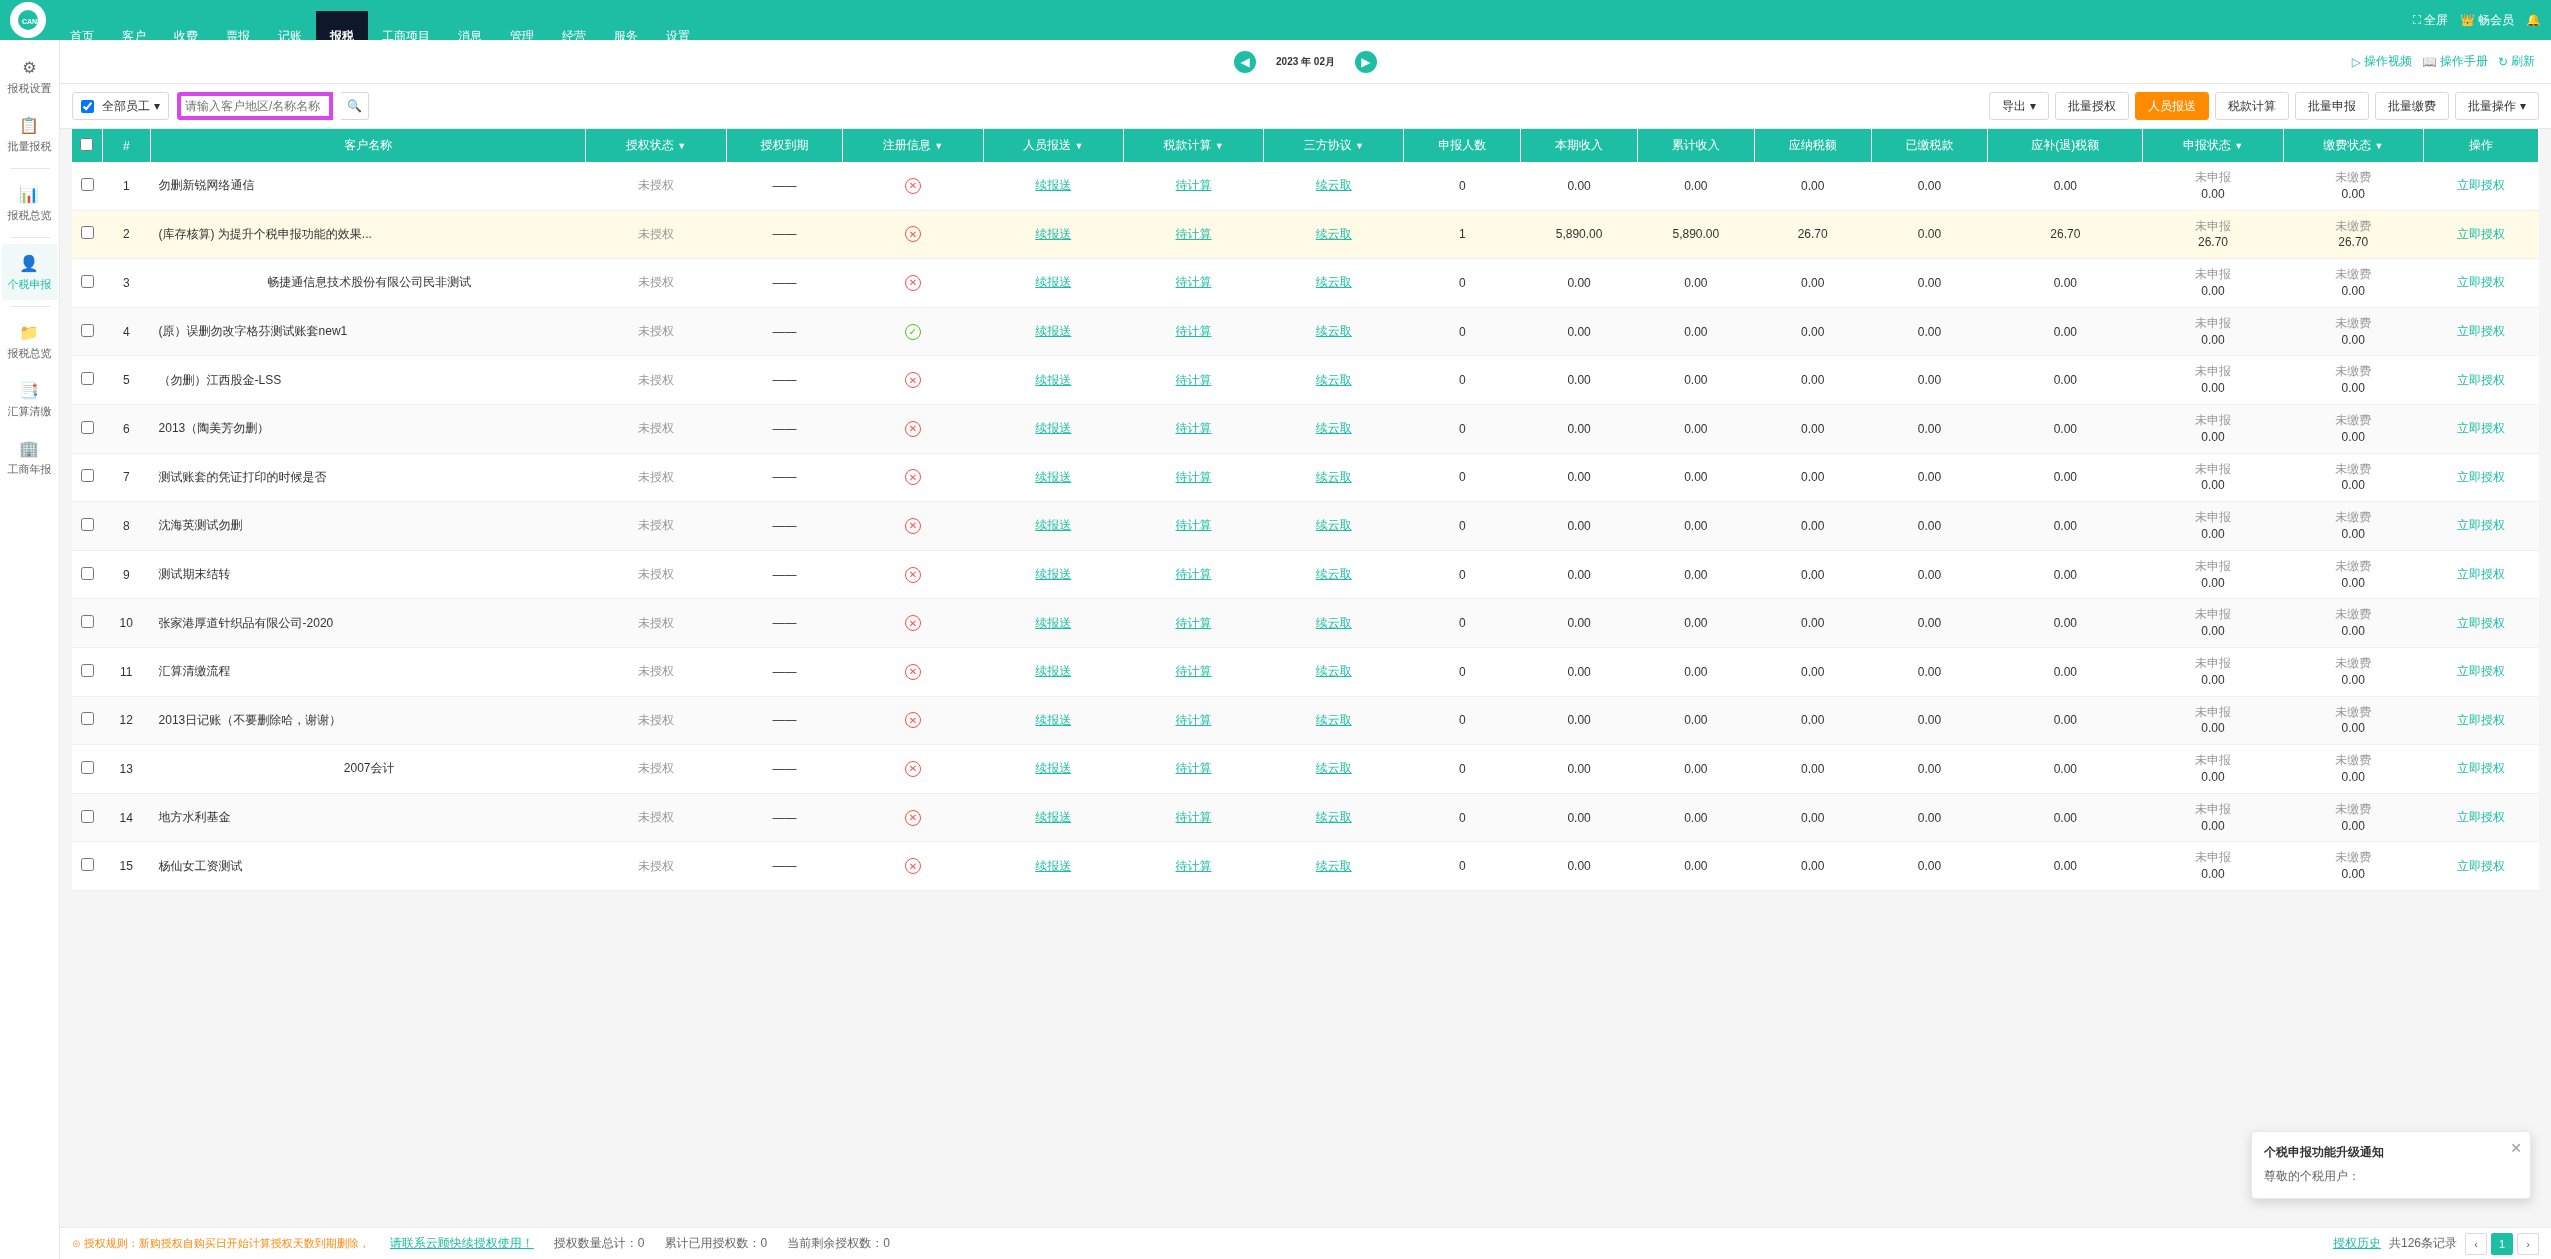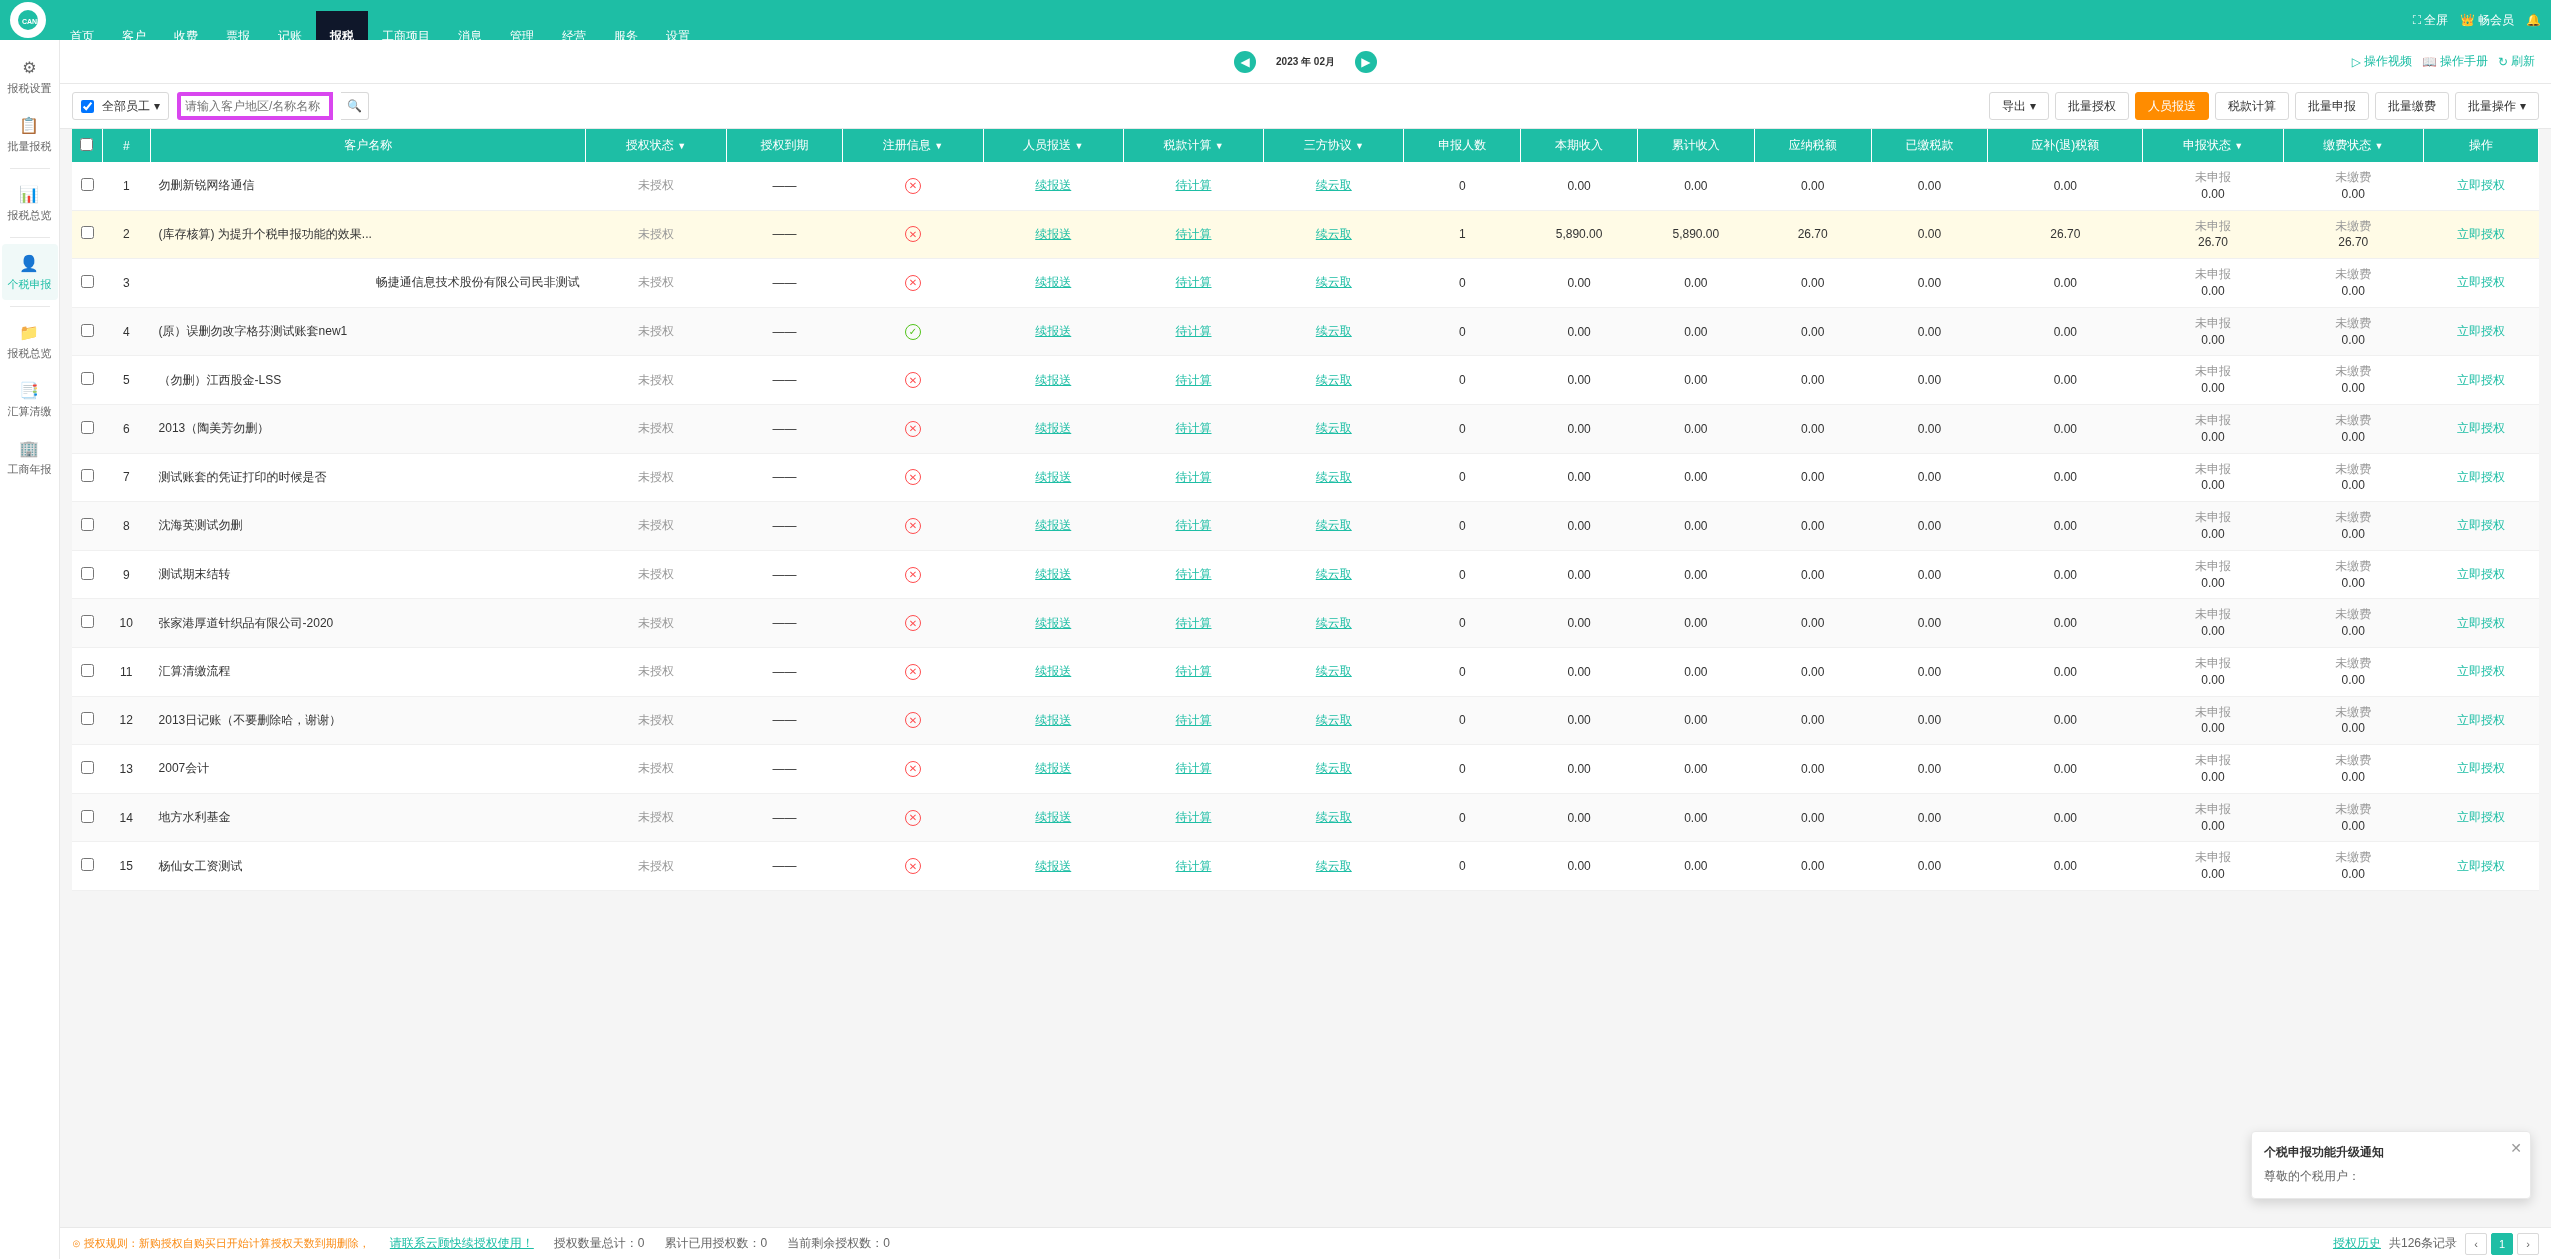--- a/index.html
+++ b/index.html
@@ -519,21 +519,21 @@
     <td>26.70</td>
     <td>0.00</td>
     <td>26.70</td>
     <td style="color:#999;line-height:1.4">未申报<br><span style="color:#333">26.70</span></td>
     <td style="color:#999;line-height:1.4">未缴费<br><span style="color:#333">26.70</span></td>
     <td><span class="action-btn">立即授权</span></td>
   </tr>
             <tr>
     <td><input type="checkbox" style=""></td>
     <td>3</td>
-    <td style="text-align:right;padding-left:8px">畅捷通信息技术股份有限公司民非测试</td>
+    <td style="text-align:center;padding-left:8px">畅捷通信息技术股份有限公司民非测试</td>
     <td class="tag-unauthorized">未授权</td>
     <td>——</td>
     <td><span class="status-circle-x">✕</span></td>
     <td><span class="link-btn">续报送</span></td>
     <td><span class="link-btn">待计算</span></td>
     <td><span class="link-btn">续云取</span></td>
     <td>0</td>
     <td>0.00</td>
     <td>0.00</td>
     <td>0.00</td>
@@ -719,21 +719,21 @@
     <td>0.00</td>
     <td>0.00</td>
     <td>0.00</td>
     <td style="color:#999;line-height:1.4">未申报<br><span style="color:#333">0.00</span></td>
     <td style="color:#999;line-height:1.4">未缴费<br><span style="color:#333">0.00</span></td>
     <td><span class="action-btn">立即授权</span></td>
   </tr>
             <tr>
     <td><input type="checkbox" style=""></td>
     <td>13</td>
-    <td style="text-align:left;padding-left:8px">2007会计</td>
+    <td style="text-align:center;padding-left:8px">2007会计</td>
     <td class="tag-unauthorized">未授权</td>
     <td>——</td>
     <td><span class="status-circle-x">✕</span></td>
     <td><span class="link-btn">续报送</span></td>
     <td><span class="link-btn">待计算</span></td>
     <td><span class="link-btn">续云取</span></td>
     <td>0</td>
     <td>0.00</td>
     <td>0.00</td>
     <td>0.00</td>

